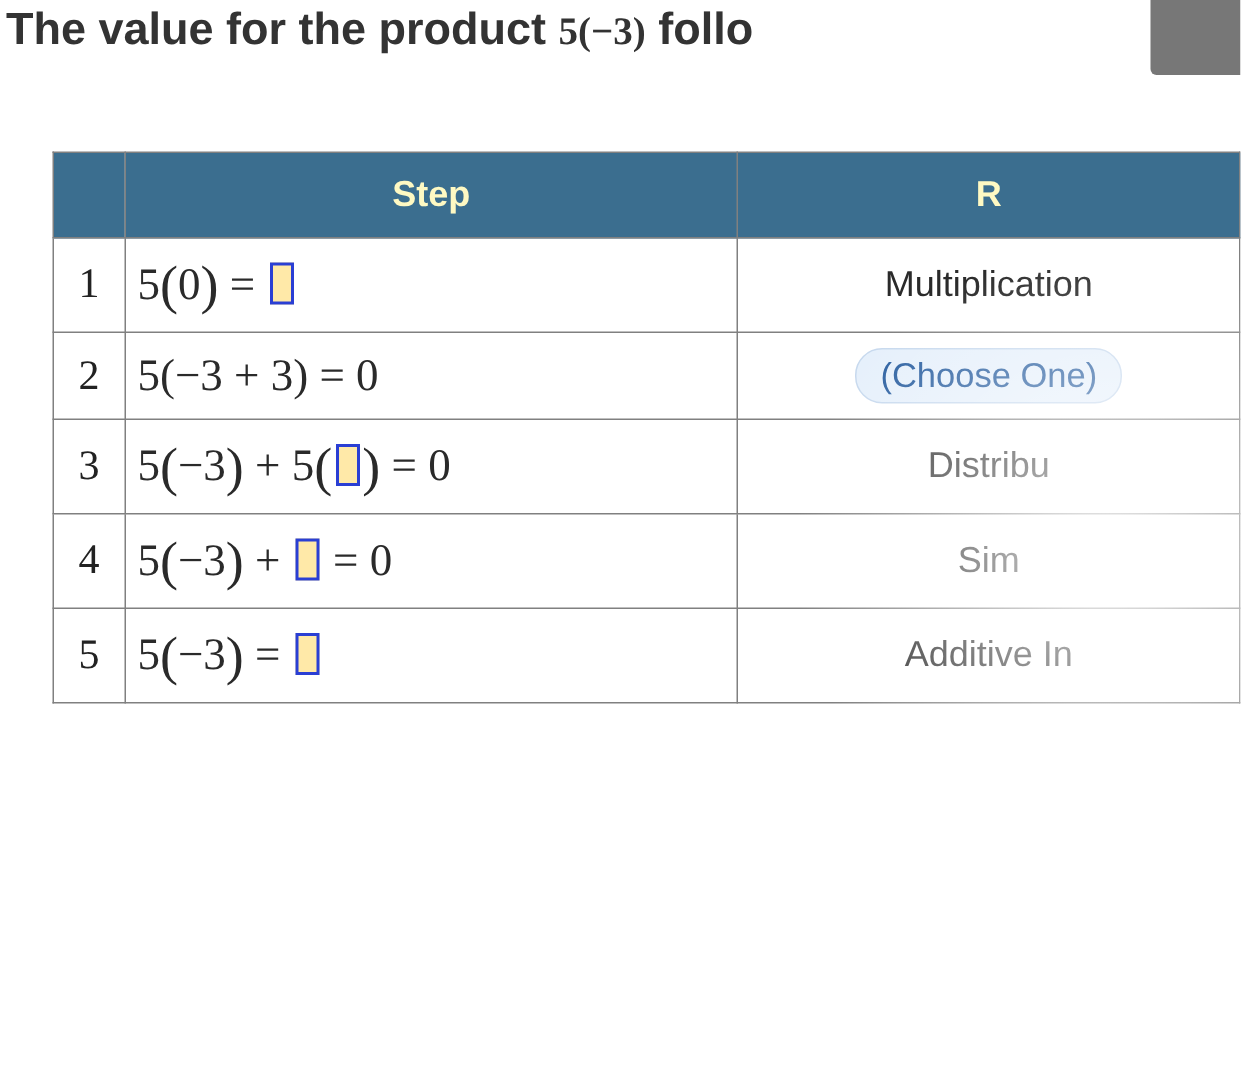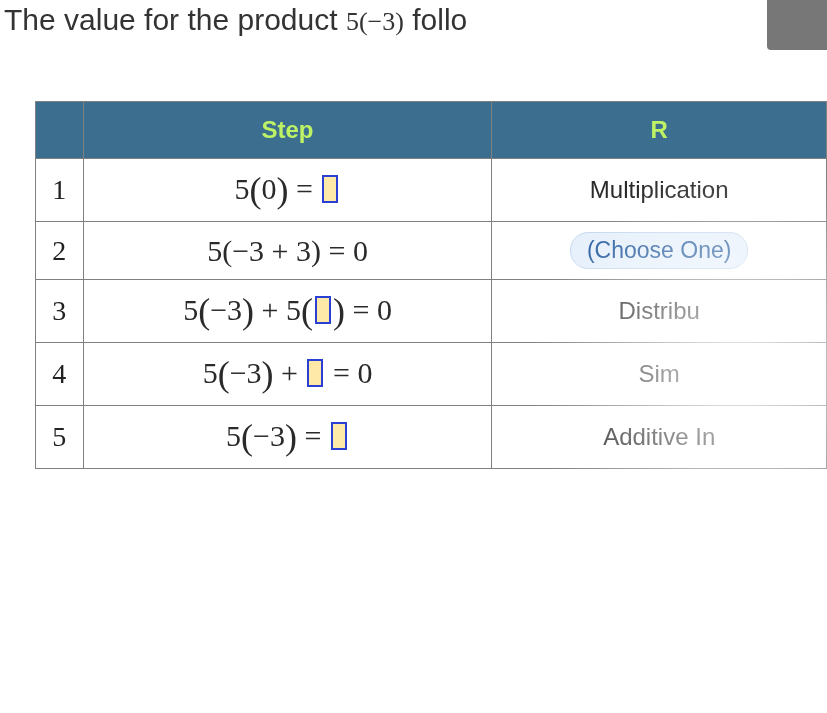--- a/index.html
+++ b/index.html
@@ -14,37 +14,38 @@
       background: #ffffff;
       width: 827px;
       height: 713px;
       overflow: hidden;
       position: relative;
     }
     .instruction {
       padding: 0 4px 20px 4px;
       line-height: 1.35;
       color: #333;
+      font-weight: bold;
     }
     .math-inline {
       font-family: "Times New Roman", serif;
       font-size: 26px;
     }
     .table-wrap {
       padding-left: 35px;
     }
     table {
       border-collapse: collapse;
     }
     th, td {
       border: 1px solid #808080;
     }
     thead th {
       background: #3b6e8f;
-      color: #bef264;
+      color: #fef9c3;
       font-weight: bold;
       text-align: center;
       font-size: 24px;
       padding: 14px 0;
     }
     thead th.corner {
       background: #3b6e8f;
       width: 50px;
     }
     thead th.step-col {
@@ -55,21 +56,21 @@
     }
     tbody td.rownum {
       font-family: "Times New Roman", serif;
       font-size: 28px;
       text-align: center;
       width: 50px;
       padding: 10px 14px;
       color: #222;
     }
     tbody td.step-cell {
-      text-align: center;
+      text-align: left;
       font-family: "Times New Roman", serif;
       font-size: 30px;
       padding: 10px 8px;
       white-space: nowrap;
     }
     tbody td.reason-cell {
       text-align: center;
       font-family: Verdana, Geneva, sans-serif;
       font-size: 24px;
       padding: 10px 12px;

